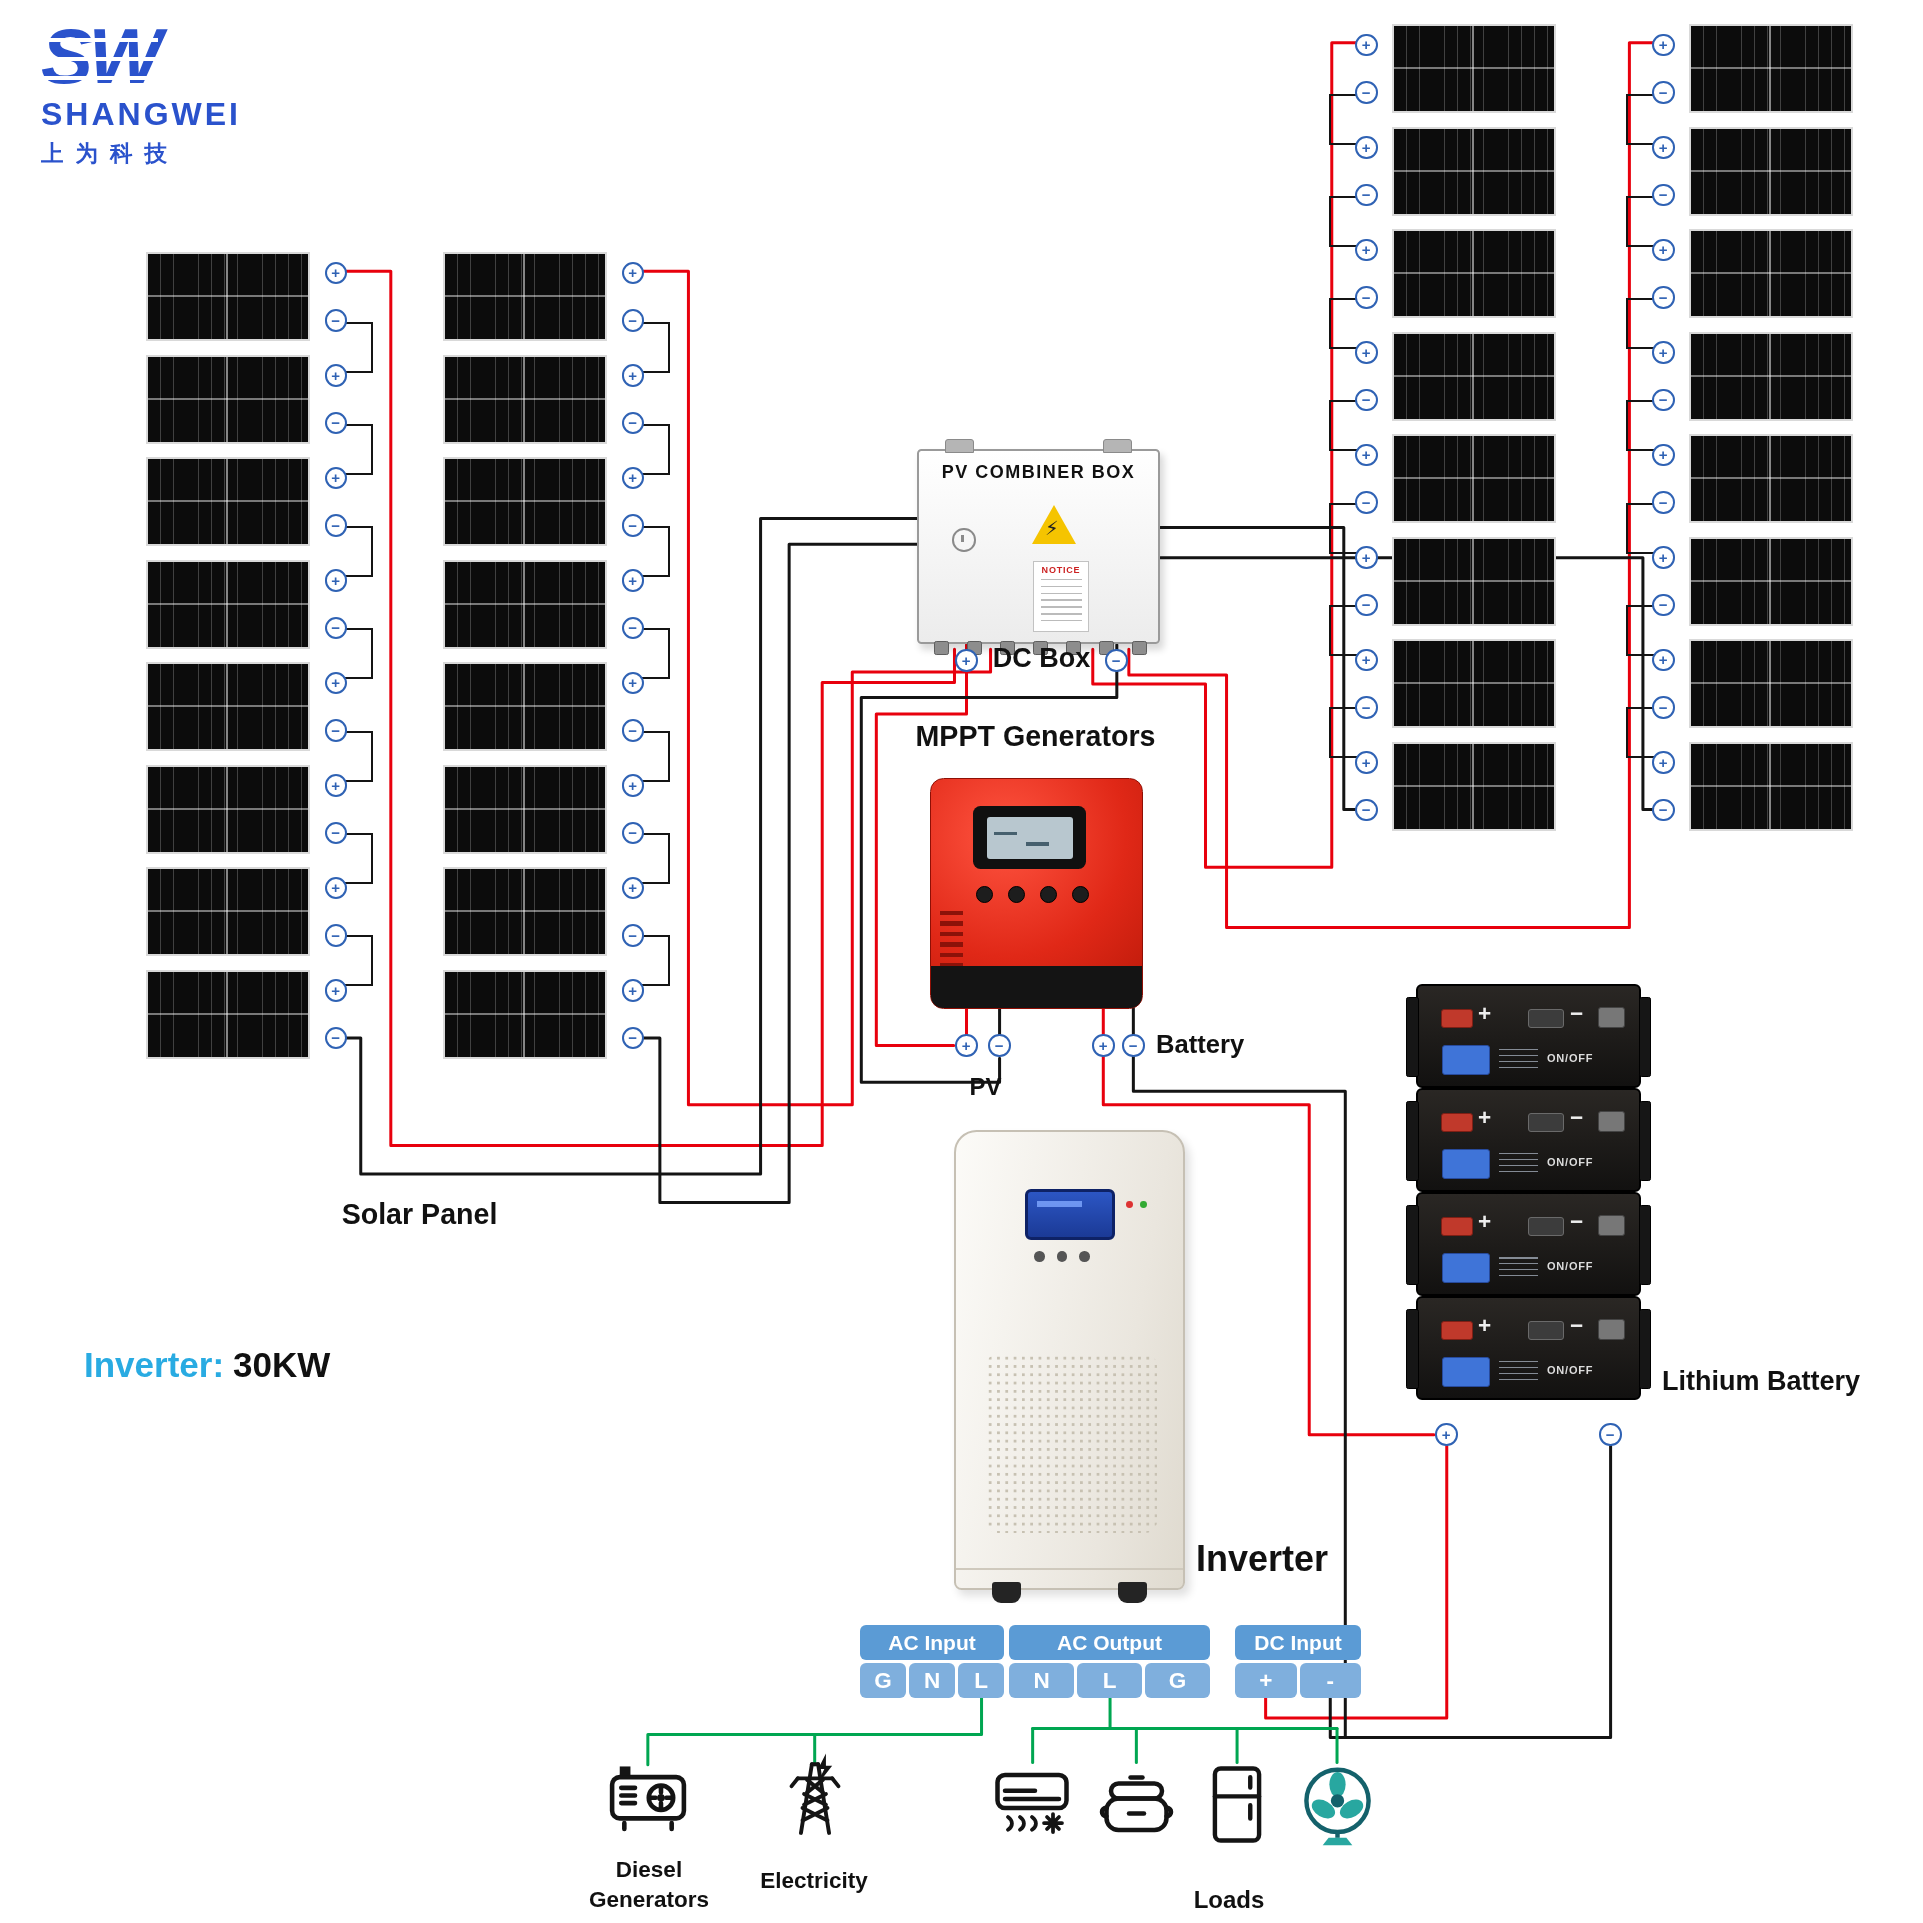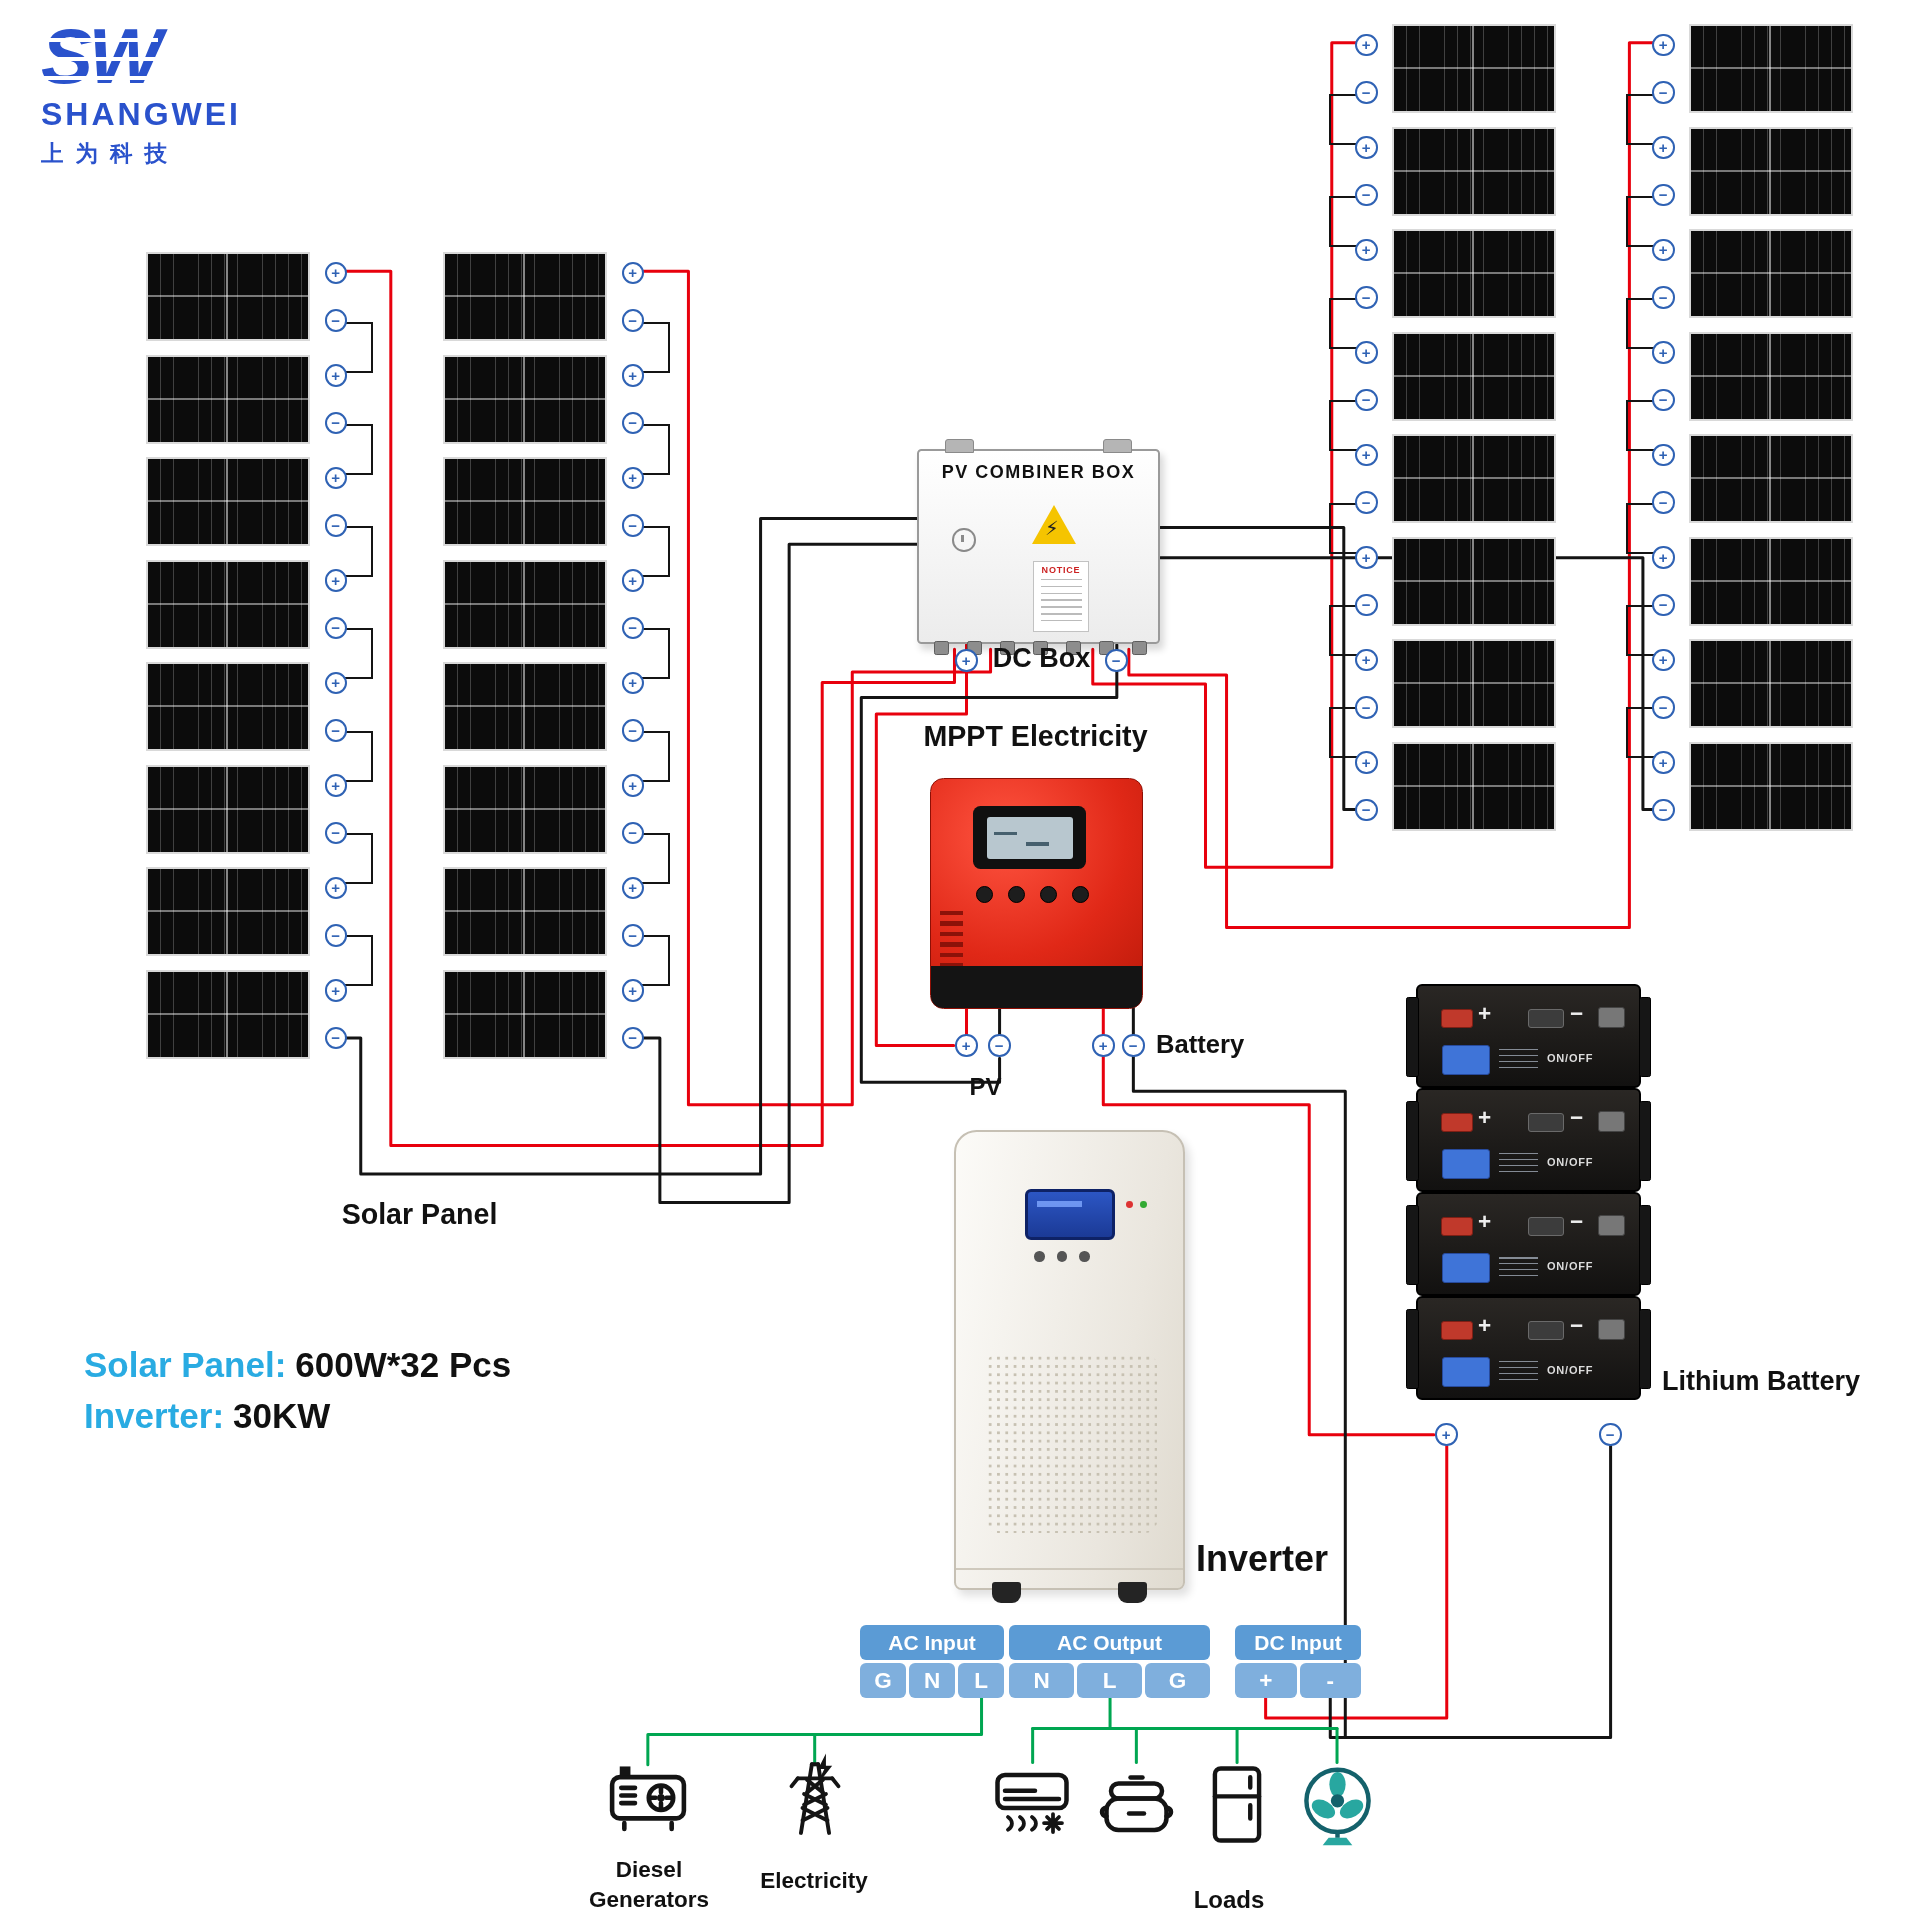--- a/index.html
+++ b/index.html
@@ -362,21 +362,21 @@
         <span></span>
         <span></span>
         <span></span>
     </div>
   </div>
 
   <div class="term abs" style="left:955px;top:649px;">+</div>
   <div class="lbl" id="lbl-dcbox" style="left:985px;top:643px;width:113px;text-align:center;font-size:27px;">DC Box</div>
   <div class="term abs" style="left:1105px;top:649px;">−</div>
 
-  <div class="lbl" id="lbl-mppt" style="left:885px;top:720px;width:301px;text-align:center;font-size:28.6px;">MPPT Electricity</div>
+  <div class="lbl" id="lbl-mppt" style="left:885px;top:720px;width:301px;text-align:center;font-size:28.6px;">MPPT Generators</div>
   <div id="mppt">
     <div class="mp-screen">
         <i></i>
         <i></i>
       </div>
     <div class="mp-btns">
         <span></span>
         <span></span>
         <span></span>
         <span></span>
@@ -451,23 +451,20 @@
         <span class="bu-lines"></span>
         <span class="bu-onoff">ON/OFF</span>
       </div>
     </div>
   <div class="lbl" id="lbl-lithium" style="left:1650px;top:1366px;width:256px;font-size:27px;padding-left:12px;">Lithium Battery</div>
   <div class="term abs" style="left:1435px;top:1423px;">+</div>
   <div class="term abs" style="left:1599px;top:1423px;">−</div>
 
   <div id="specs">
     <div class="spec-line">
-      <span class="spec-label">Solar Panel:</span><span class="spec-value">600W*32 Pcs</span>
-    </div>
-    <div class="spec-line">
       <span class="spec-label">Inverter:</span><span class="spec-value">30KW</span>
     </div>
   </div>
 
   <div class="conn-group" id="grp-acin" style="left:860px;top:1625px;width:144px;">
     <div class="conn-title">AC Input</div>
     <div class="conn-pins">
       <div class="conn-pin">G</div>
       <div class="conn-pin">N</div>
       <div class="conn-pin">L</div>

